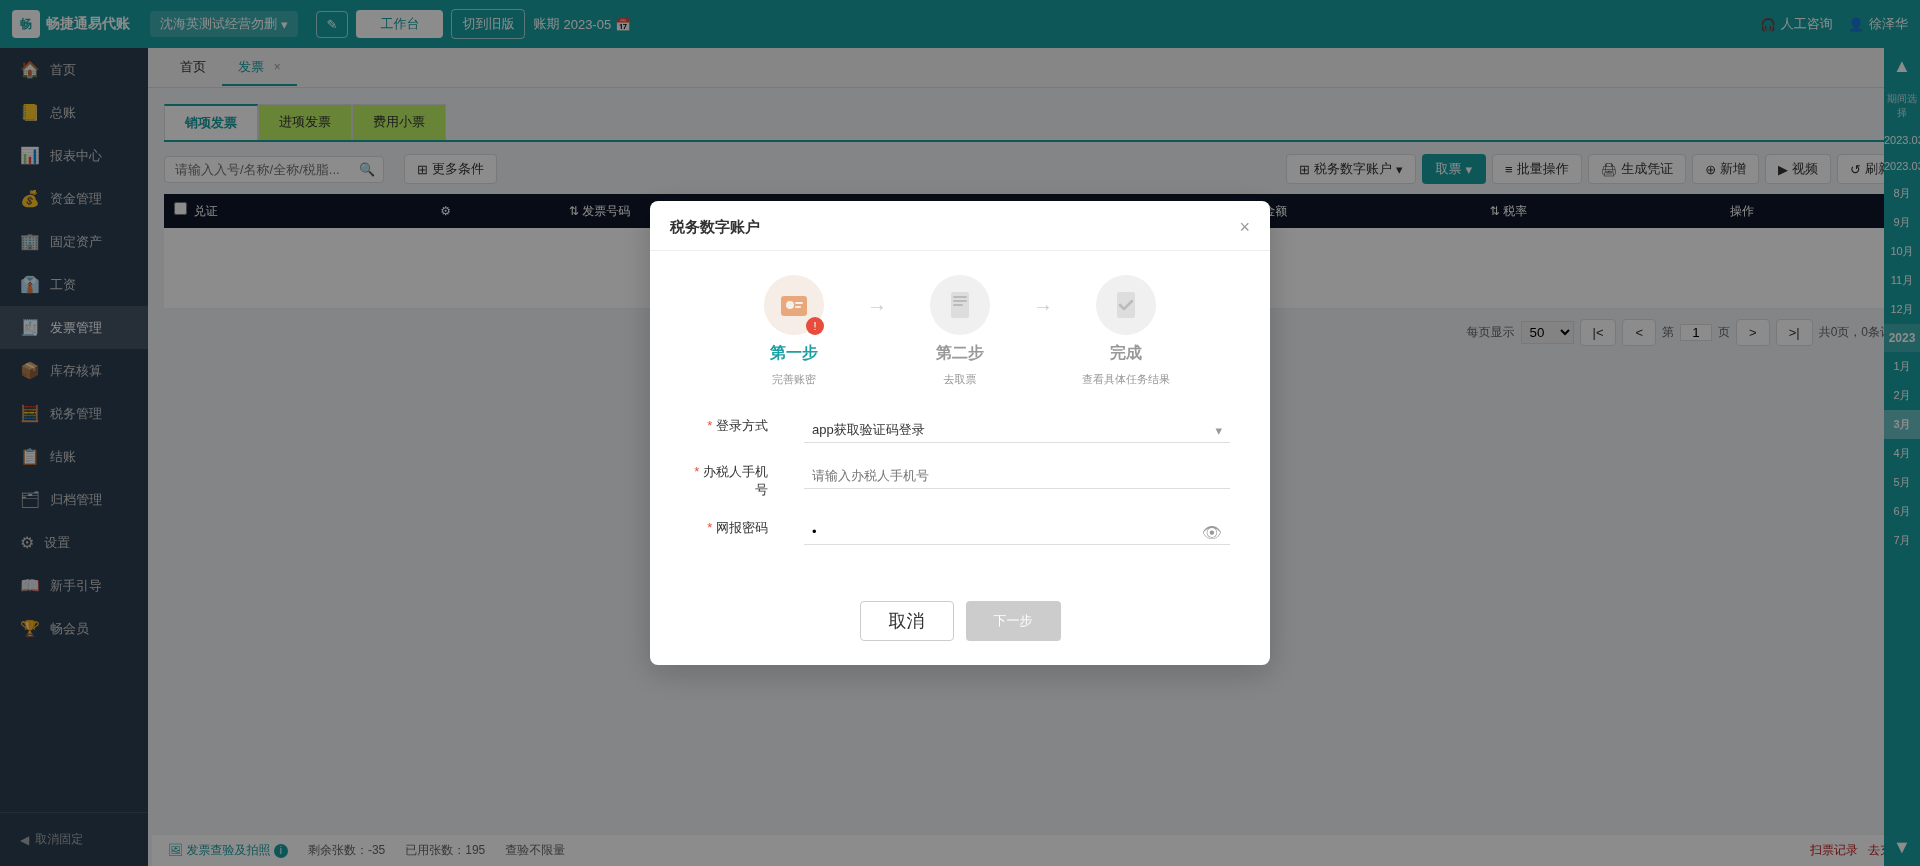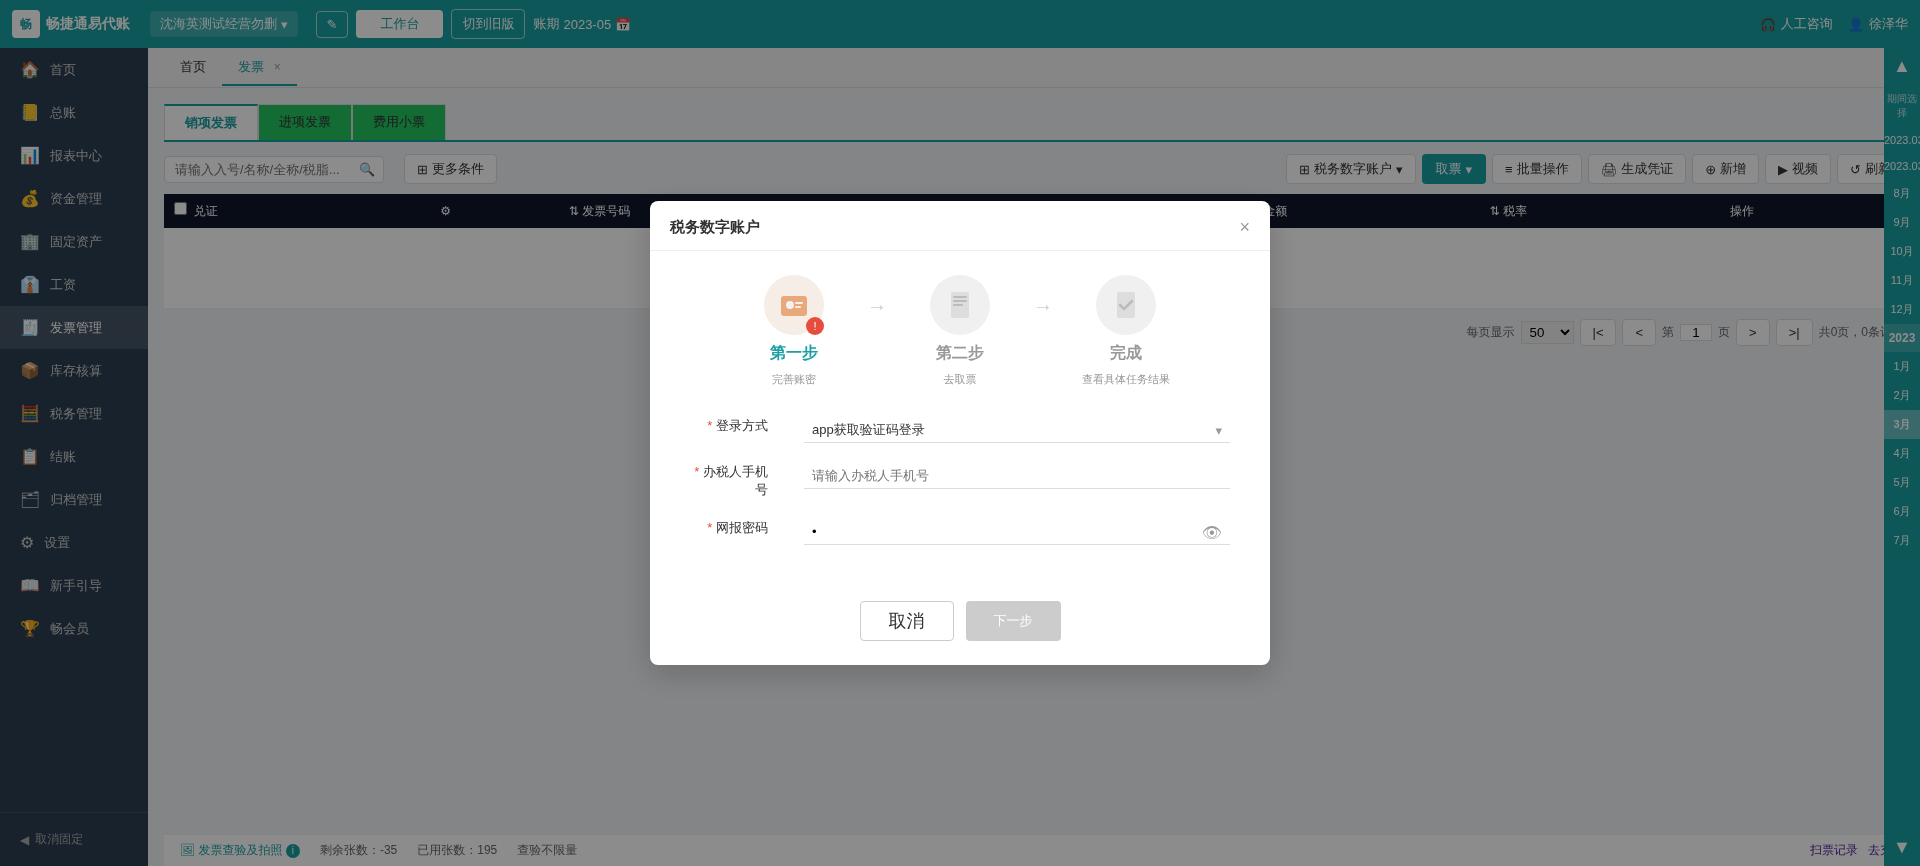--- a/index.html
+++ b/index.html
@@ -81,43 +81,43 @@
     .tab-item {
       padding: 8px 16px; font-size: 13px; cursor: pointer; color: #333;
       border-bottom: 2px solid transparent;
     }
     .tab-item.active { color: #1a9fa3; border-bottom-color: #1a9fa3; }
     .tab-close { margin-left: 6px; color: #999; font-size: 12px; }
 
     
     .invoice-content { padding: 16px; }
     .sub-tabs { display: flex; gap: 0; border-bottom: 2px solid #1a9fa3; margin-bottom: 12px; }
-    .sub-tab { padding: 8px 20px; font-size: 13px; cursor: pointer; color: #333; background: #22c55e; border: 1px solid #ddd; border-bottom: none; }
+    .sub-tab { padding: 8px 20px; font-size: 13px; cursor: pointer; color: #333; background: #bef264; border: 1px solid #ddd; border-bottom: none; }
     .sub-tab.active { background: white; color: #1a9fa3; border-top: 2px solid #1a9fa3; font-weight: bold; }
 
     
     .toolbar { display: flex; align-items: center; justify-content: space-between; margin-bottom: 10px; }
     .toolbar-right { display: flex; align-items: center; gap: 6px; }
     .btn-fetch { background: #1a9fa3; color: white; border: none; padding: 6px 14px; border-radius: 4px; cursor: pointer; font-size: 13px; display: flex; align-items: center; gap: 4px; }
     .btn-outline { background: white; color: #333; border: 1px solid #ddd; padding: 5px 12px; border-radius: 4px; cursor: pointer; font-size: 13px; display: flex; align-items: center; gap: 4px; }
     .search-bar { display: flex; align-items: center; gap: 20px; }
     .search-input { border: 1px solid #ddd; border-radius: 4px; padding: 5px 30px 5px 10px; font-size: 13px; width: 220px; position: relative; }
     .search-wrap { position: relative; }
     .search-icon-inner { position: absolute; right: 8px; top: 50%; transform: translateY(-50%); color: #999; }
 
     
     .invoice-table { width: 100%; border-collapse: collapse; background: white; font-size: 12px; }
     .invoice-table th { background: #0f172a; color: white; padding: 8px 10px; text-align: left; font-weight: normal; }
     .invoice-table td { padding: 8px 10px; border-bottom: 1px solid #eee; }
 
     
     .table-footer { display: flex; align-items: center; justify-content: space-between; margin-top: 10px; font-size: 12px; color: #666; }
     .pagination { display: flex; align-items: center; gap: 6px; }
-    .bottom-bar { position: fixed; bottom: 0; left: 164px; right: 0; height: 32px; background: white; border-top: 1px solid #eee; display: flex; align-items: center; padding: 0 16px; gap: 20px; font-size: 12px; color: #666; }
-    .bottom-link { color: #4c1d95; cursor: pointer; }
+    .bottom-bar { position: fixed; bottom: 0; left: 152px; right: 0; height: 32px; background: white; border-top: 1px solid #eee; display: flex; align-items: center; padding: 0 16px; gap: 20px; font-size: 12px; color: #666; }
+    .bottom-link { color: #b91c1c; cursor: pointer; }
 
     
     .overlay {
       position: fixed; top: 0; left: 0; right: 0; bottom: 0;
       background: rgba(0,0,0,0.45); z-index: 200;
       display: flex; align-items: center; justify-content: center;
     }
 
     
     .modal {

